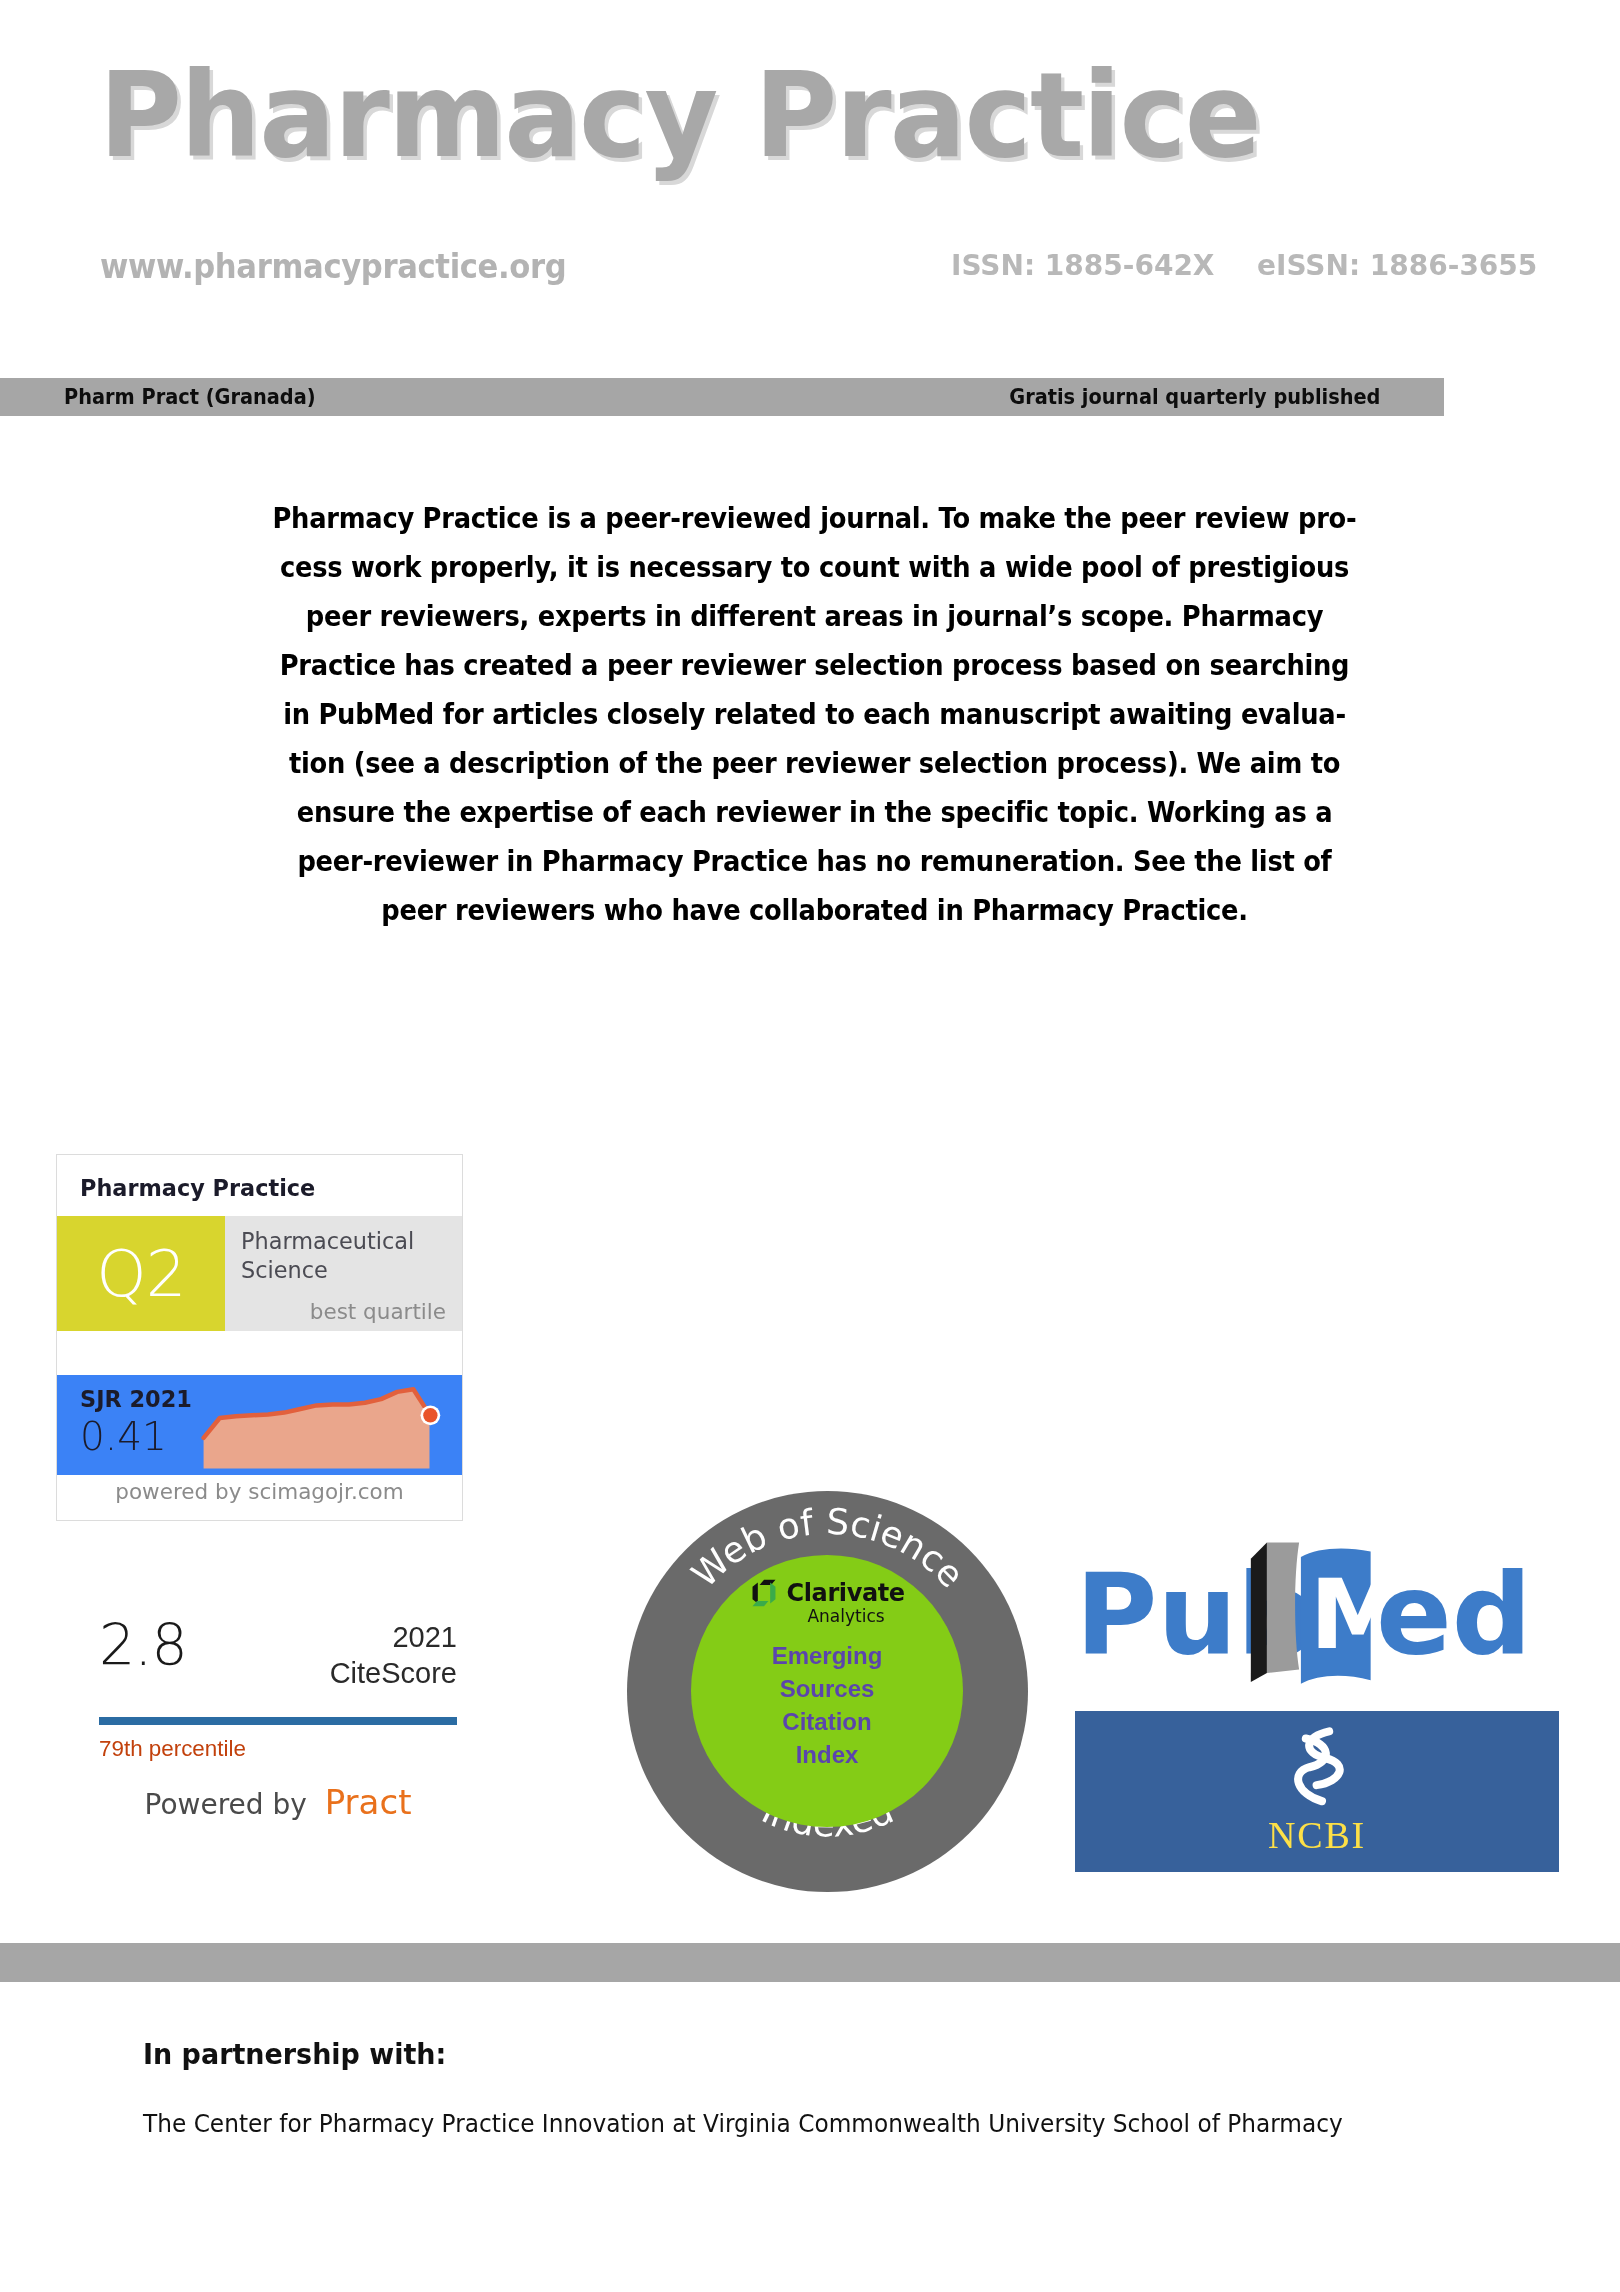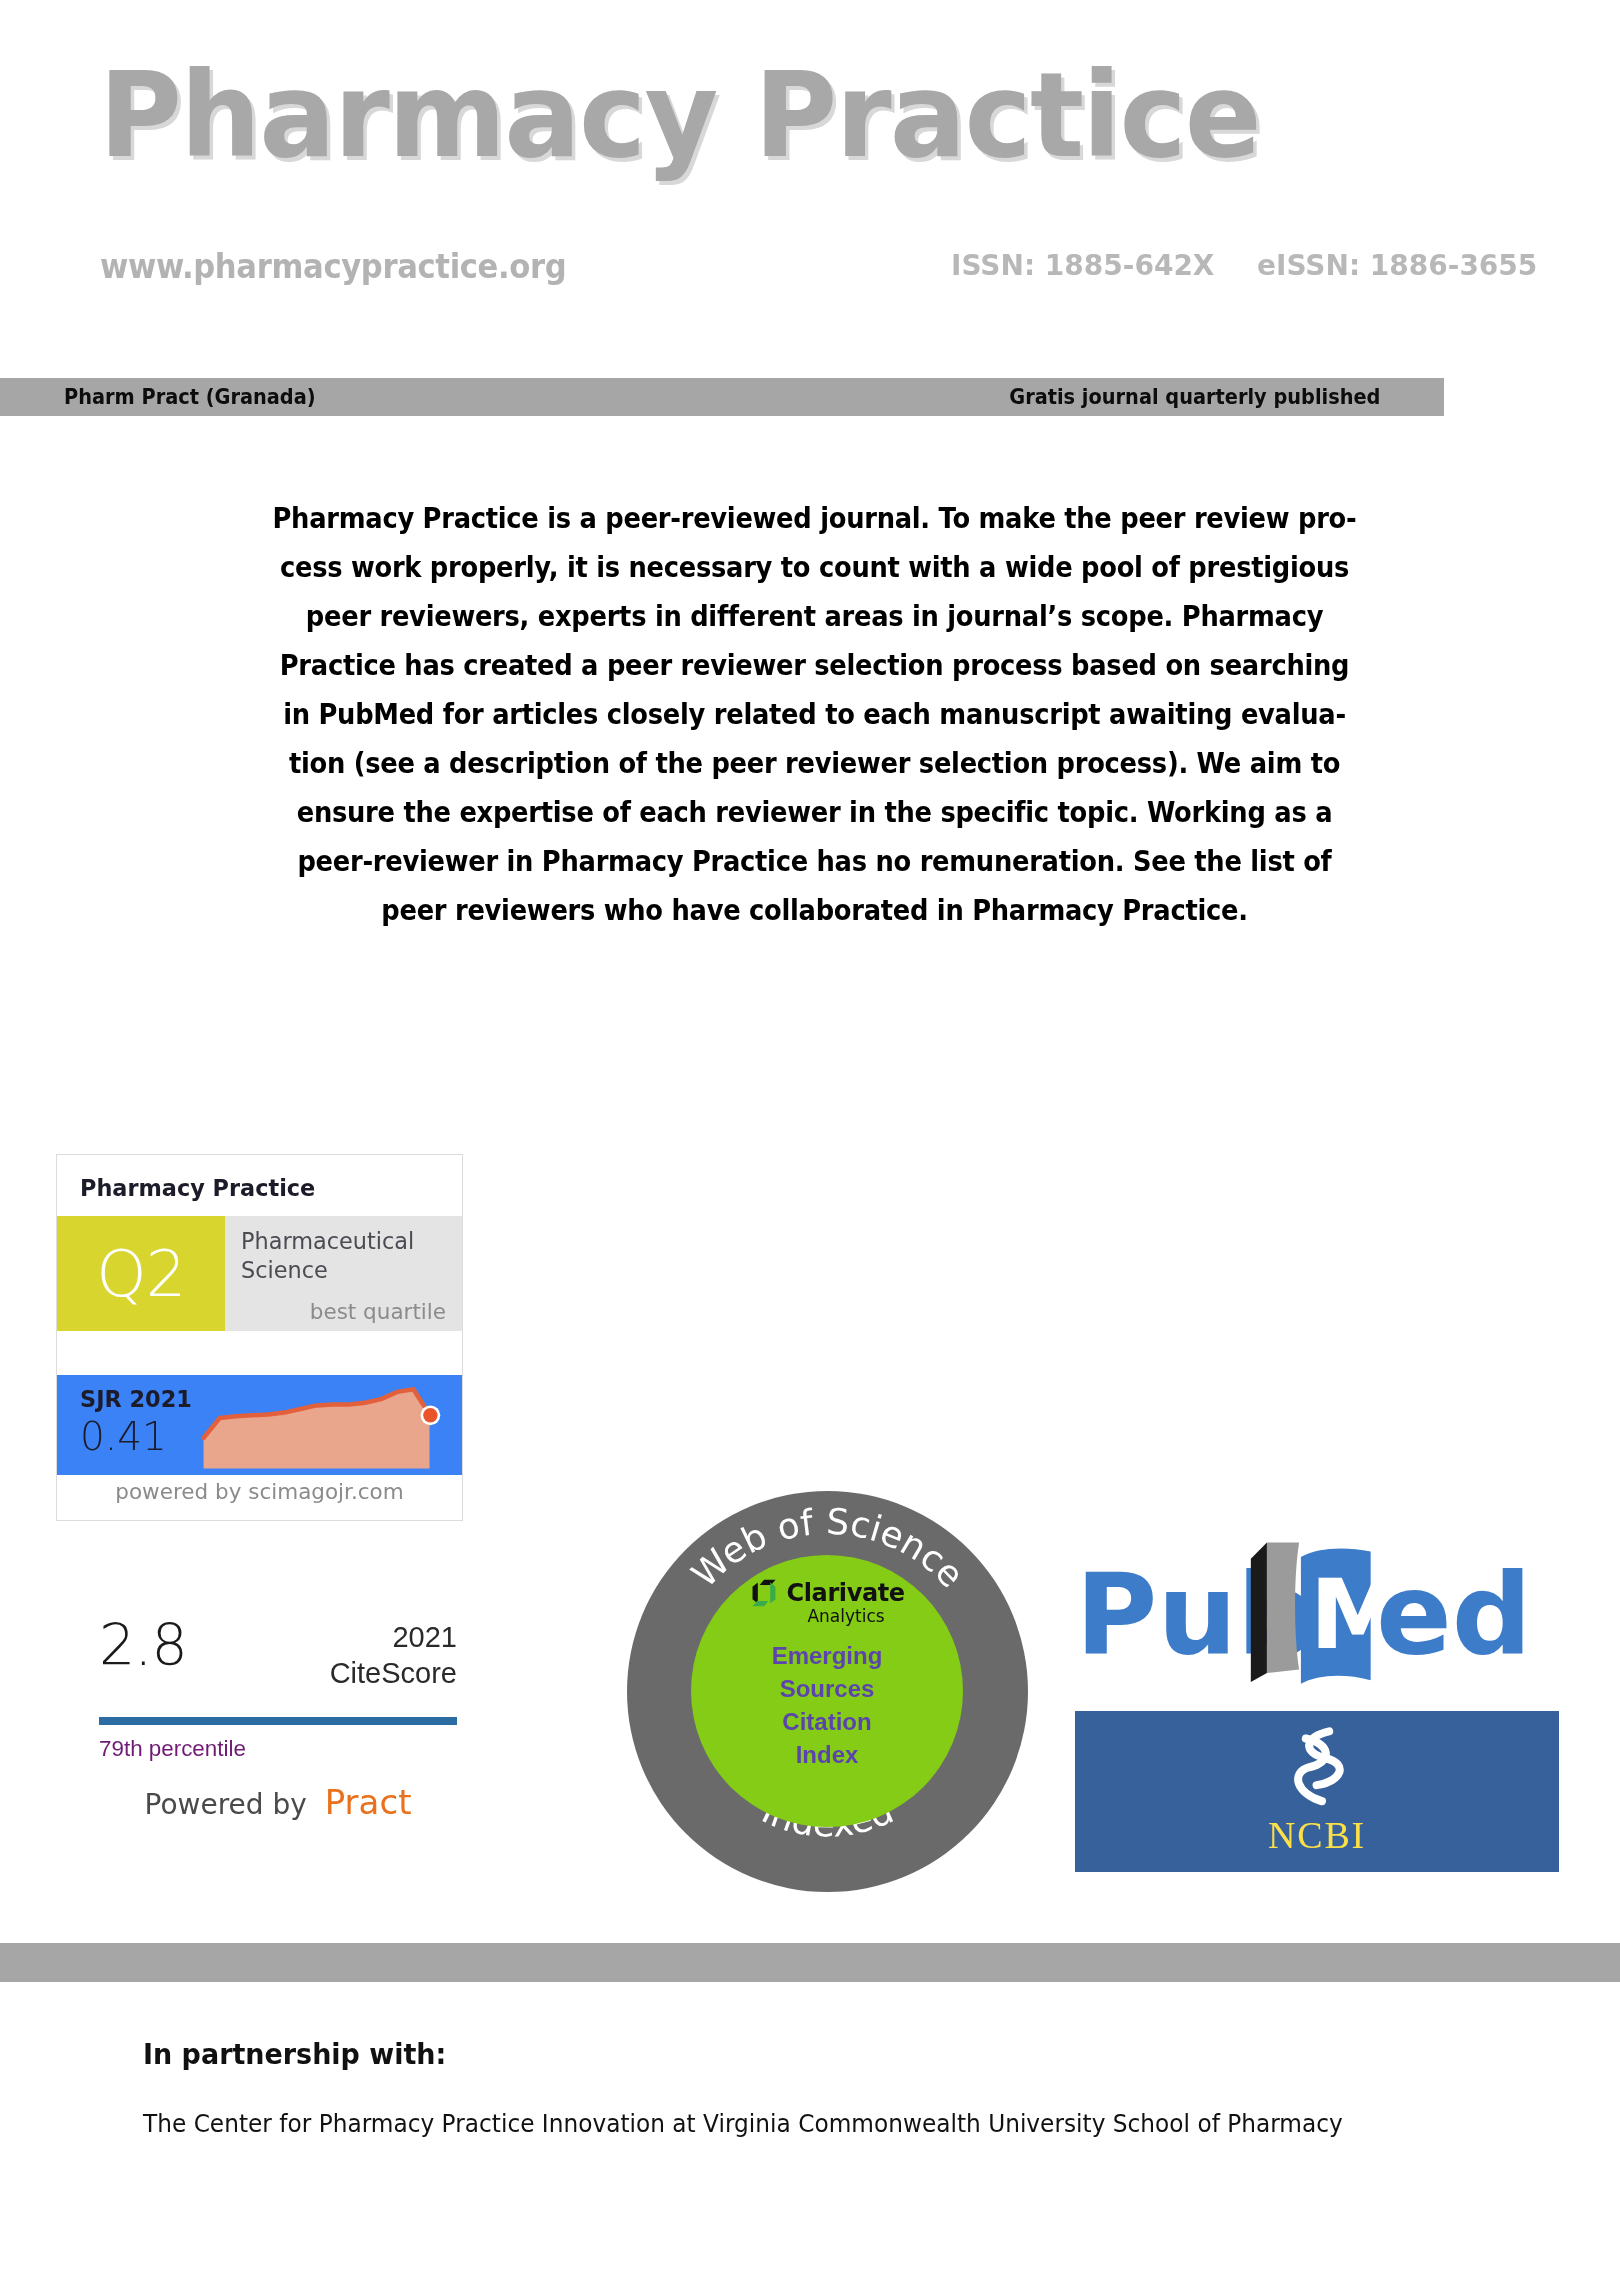--- a/index.html
+++ b/index.html
@@ -244,21 +244,21 @@
   }
   .citescore-bar {
     height: 8px;
     background: #2b6ca3;
     margin-top: 5.4px;
   }
   .citescore-percentile {
     margin-top: 10.7px;
     font-family: "Liberation Sans", sans-serif;
     font-size: 22.4px;
-    color: #701a75;
+    color: #c2410c;
   }
   .citescore-powered {
     margin-top: 19.7px;
     text-align: center;
     font-family: "DejaVu Sans", sans-serif;
     font-size: 28px;
     color: #4a4a4a;
   }
   .citescore-powered .scopus-word {
     color: #e9711c;

